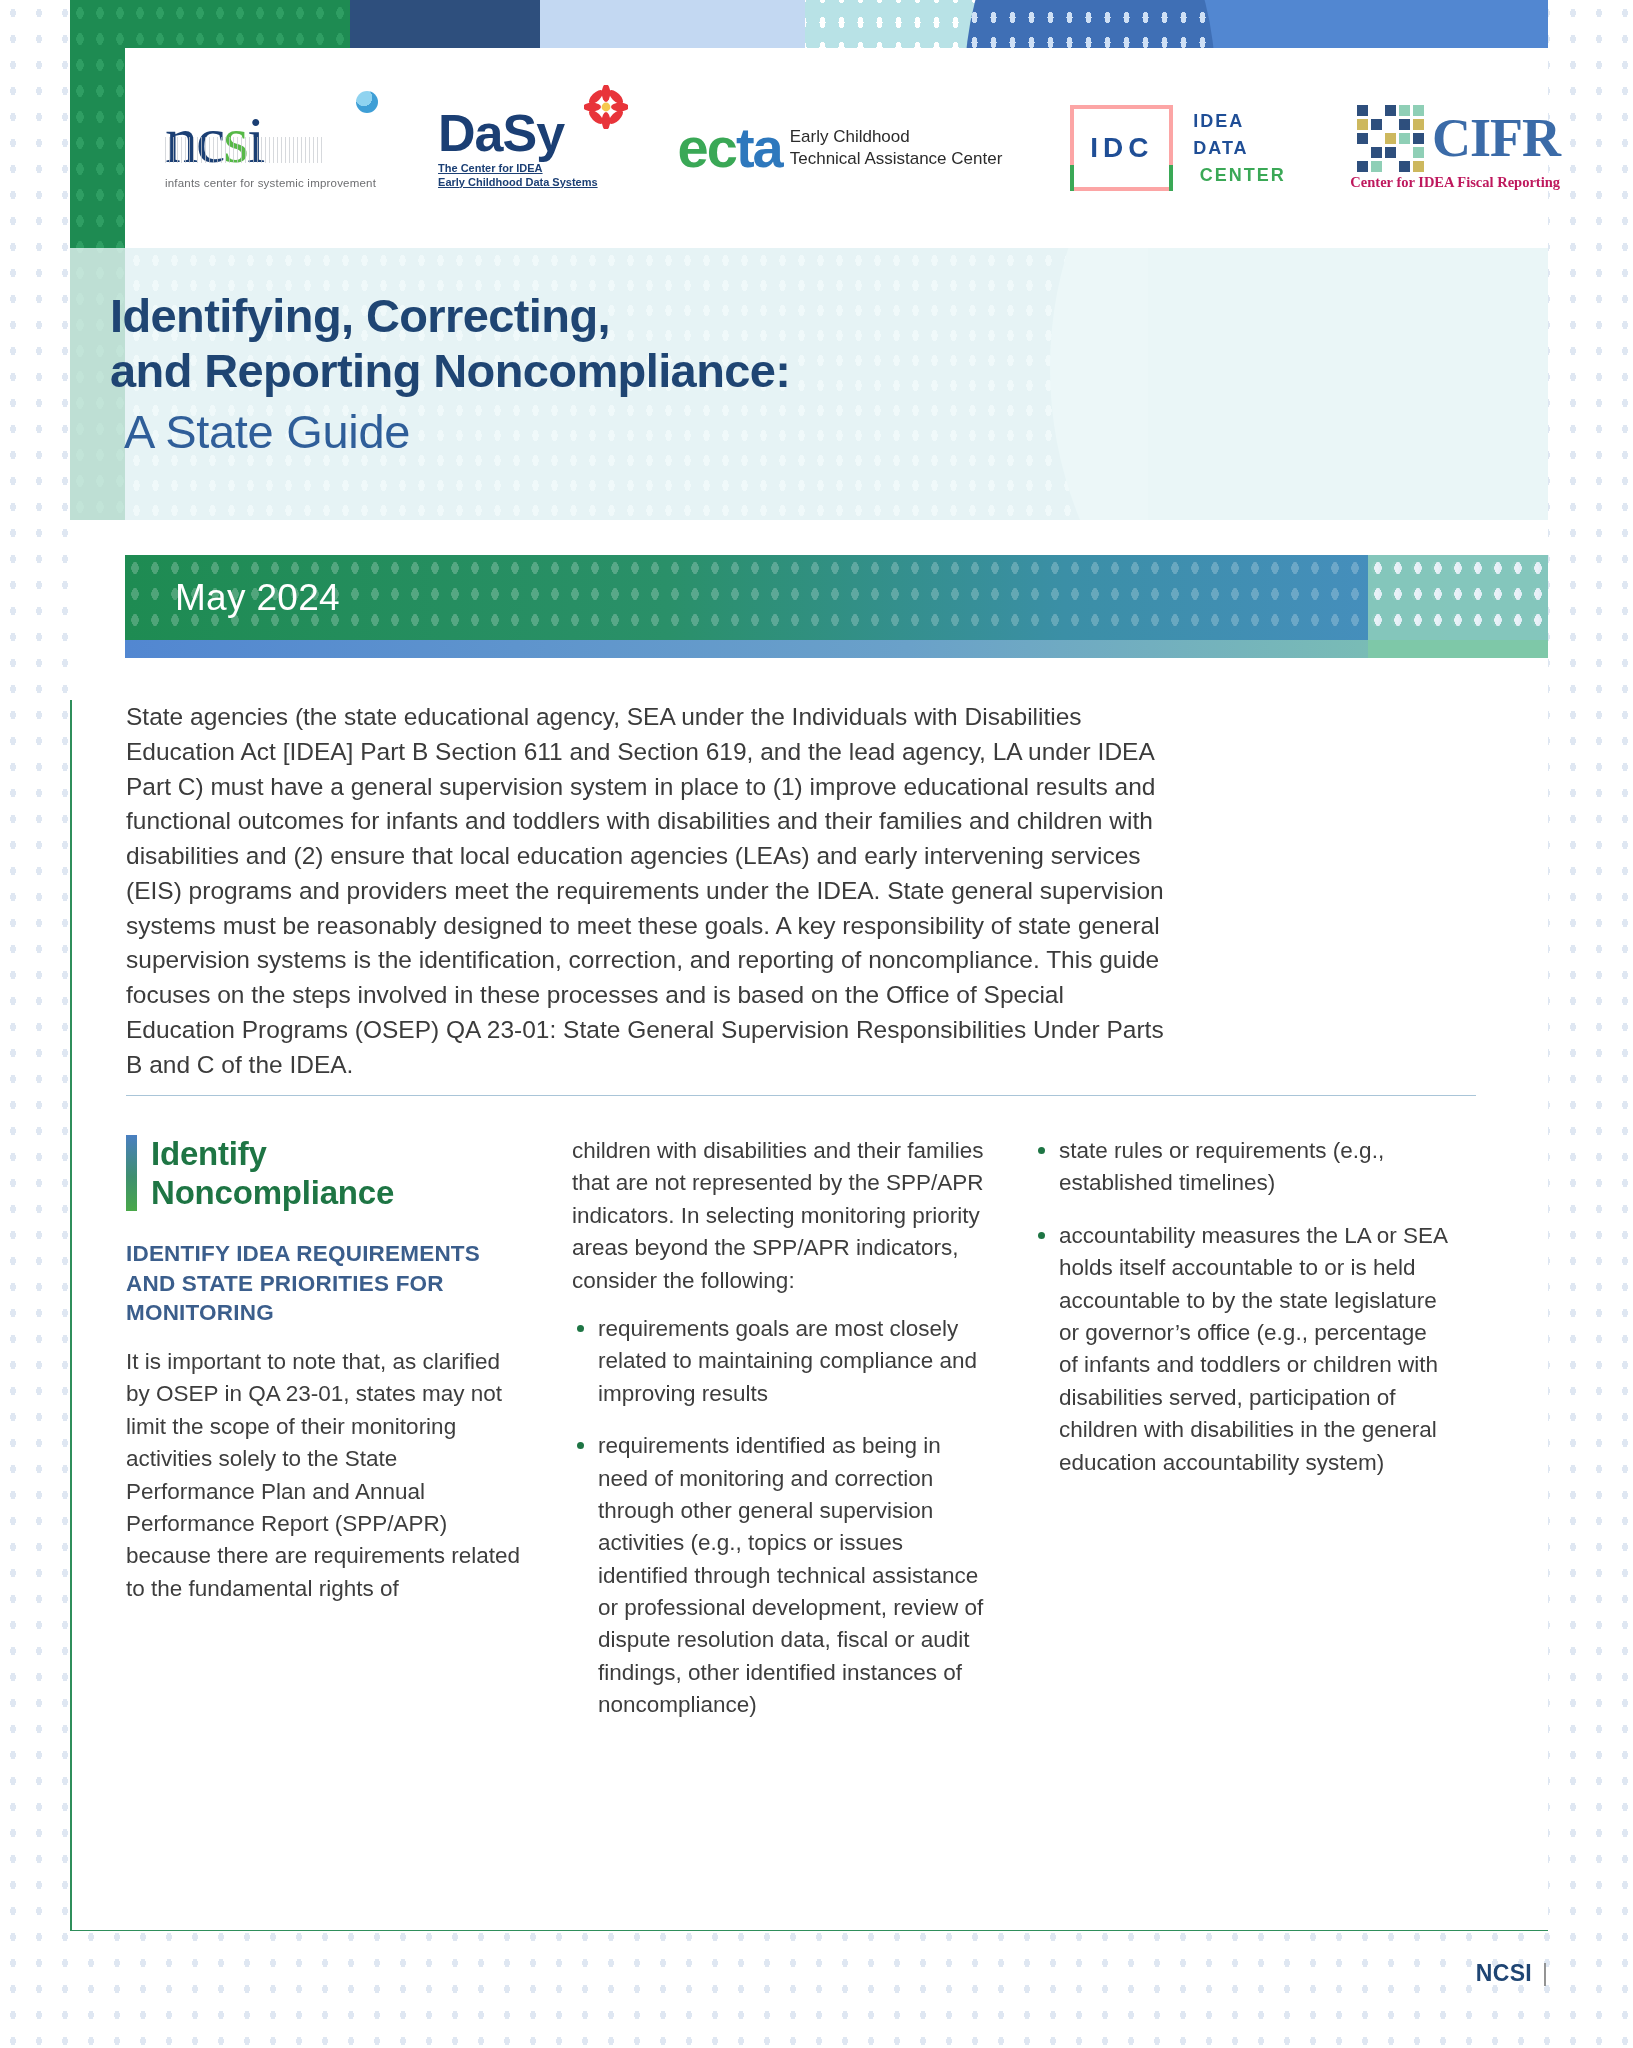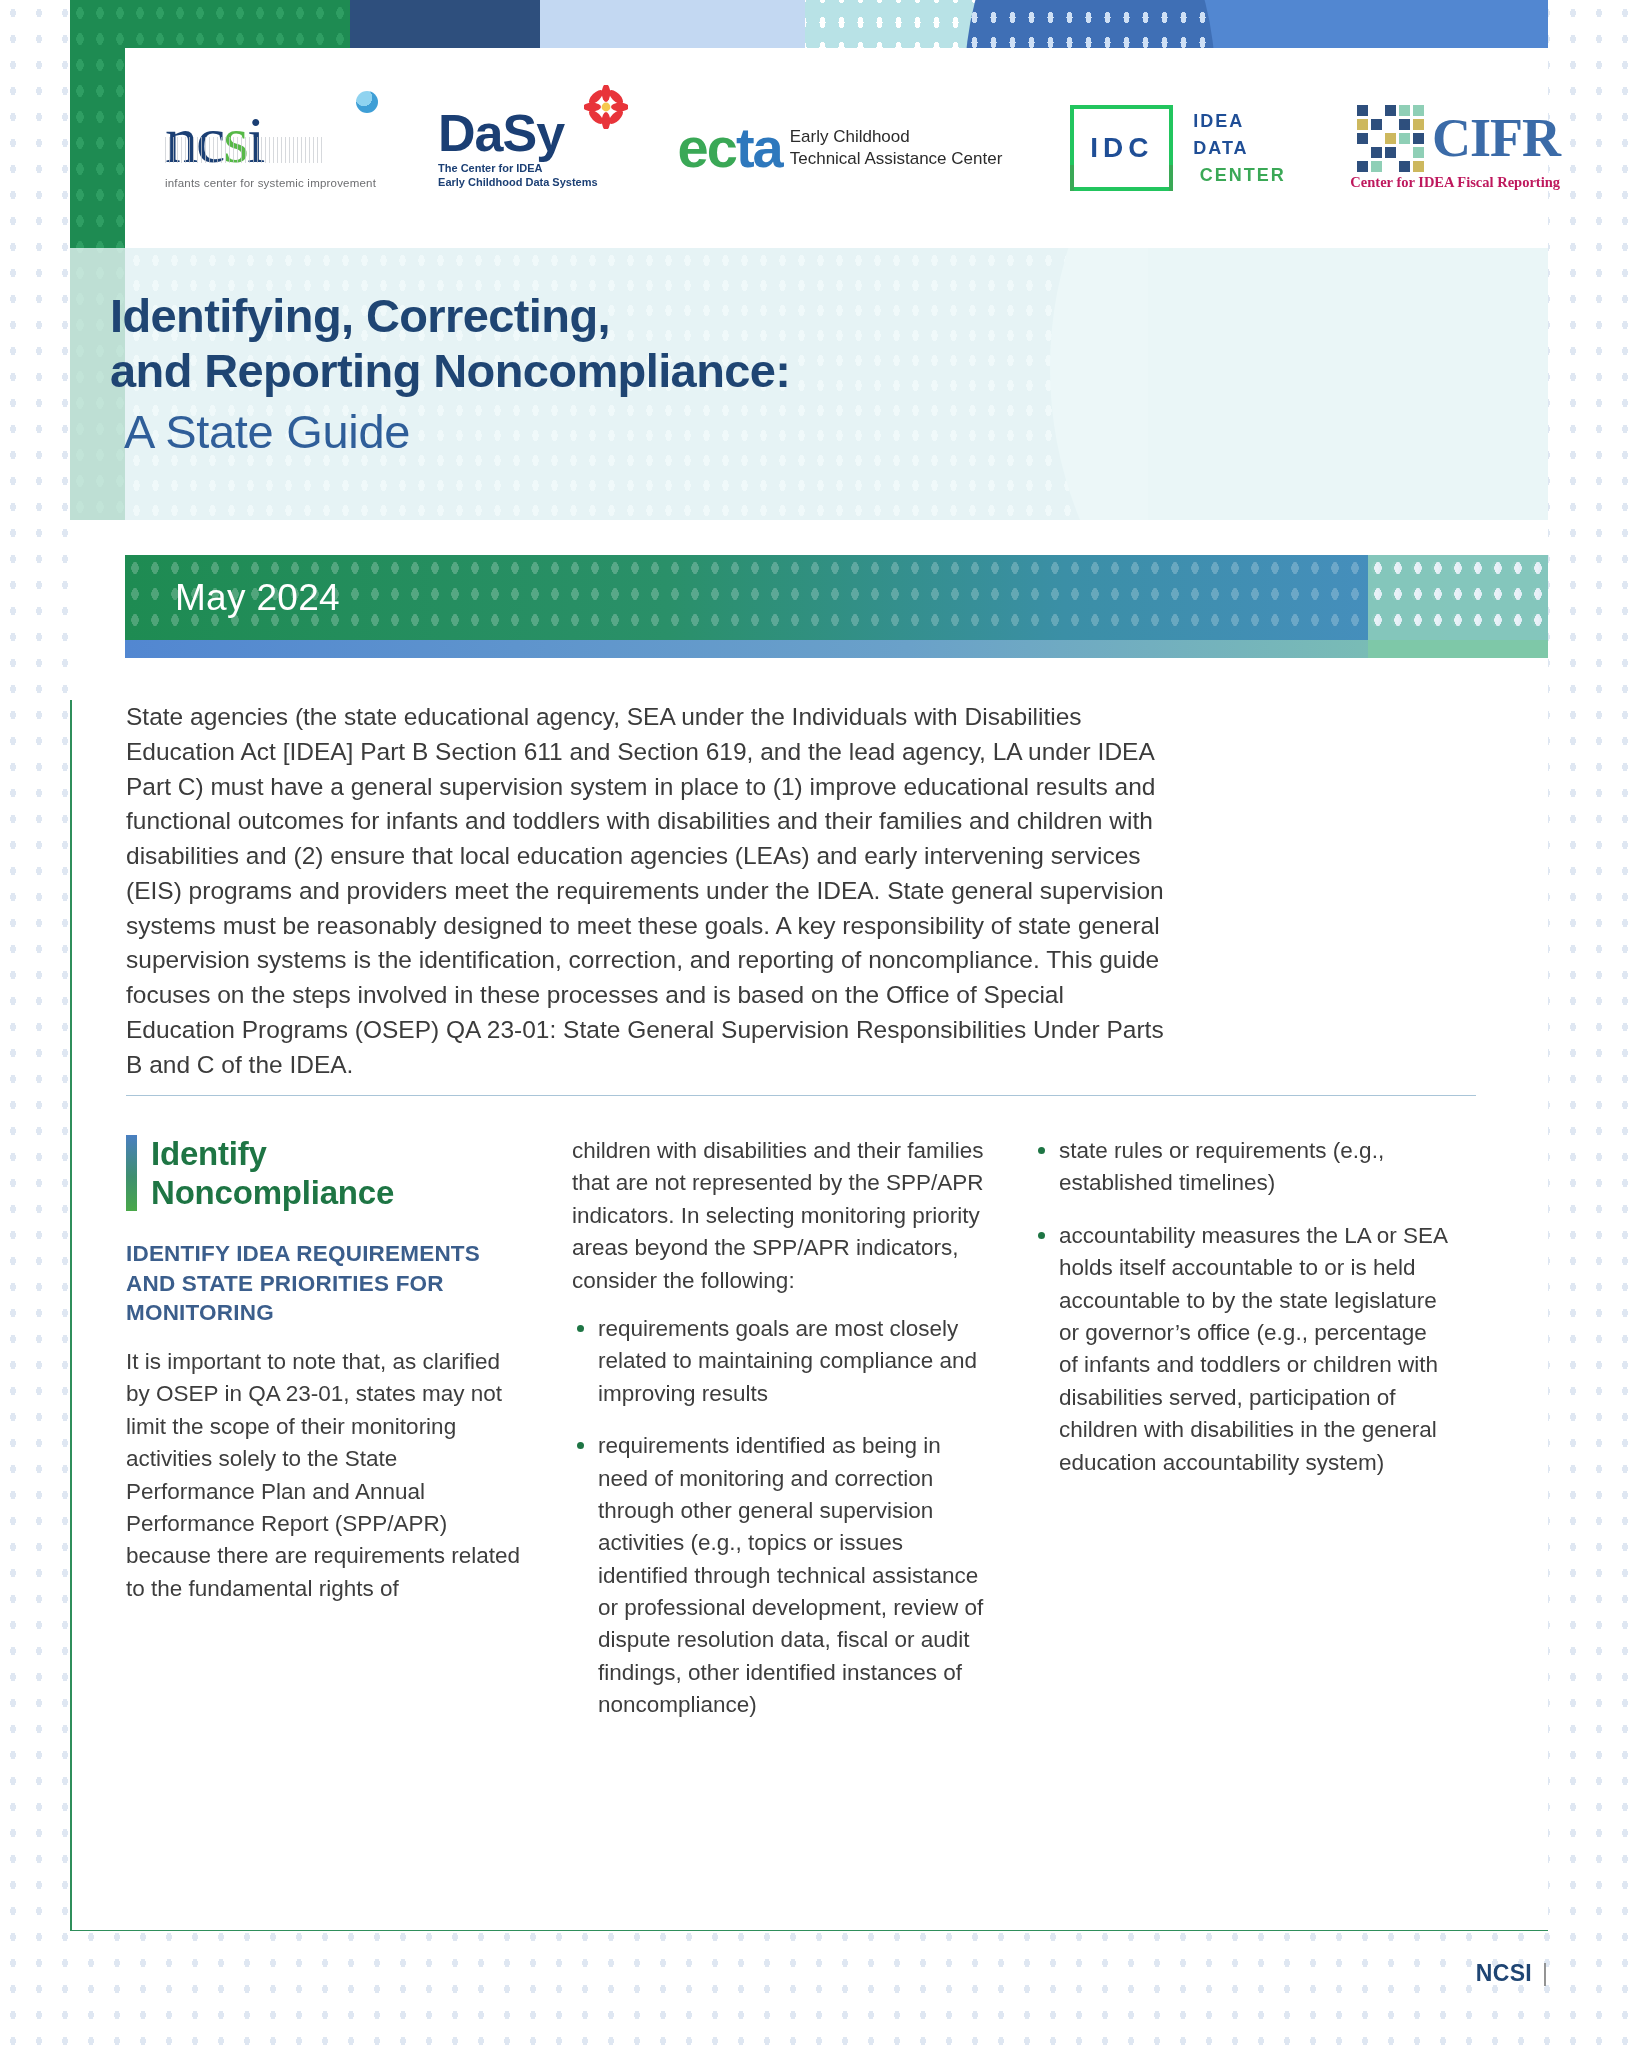--- a/index.html
+++ b/index.html
@@ -94,37 +94,37 @@
   }
 
   .logo-dasy{margin-left:62px;}
   .dasy-word{
     font-family:"Liberation Sans", sans-serif;font-weight:bold;
     font-size:52px;color:#1b3f74;line-height:1;letter-spacing:-1px;position:relative;
   }
   .dasy-flower{position:absolute;right:-30px;top:-22px;width:44px;height:44px;}
   .dasy-tag{
     font-family:"Liberation Sans", sans-serif;font-weight:bold;
-    font-size:11px;color:#1b3f74;line-height:1.25;margin-top:3px;white-space:nowrap;
+    font-size:11px;color:#1b3f74;line-height:1.25;margin-top:3px;white-space:nowrap;text-decoration:underline;
   }
 
   .logo-ecta{margin-left:80px;display:flex;align-items:center;}
   .ecta-word{
     font-family:"Liberation Sans", sans-serif;font-weight:bold;
     font-size:56px;line-height:1;letter-spacing:-2px;
   }
   .ecta-word .g{color:#3aa856;}
   .ecta-word .b{color:#2e78bd;}
   .ecta-tag{
     font-size:17px;color:#2b2b2b;line-height:1.28;margin-left:8px;white-space:nowrap;
   }
 
   .logo-idc{margin-left:68px;display:flex;align-items:center;}
   .idc-box{
-    width:108px;height:78px;border:4px solid #22c55e;
+    width:108px;height:78px;border:4px solid #fca5a5;
     display:flex;align-items:center;justify-content:center;
     font-weight:bold;font-size:28px;letter-spacing:5px;color:#1f4e96;
     position:relative;
   }
   .idc-box::before{
     content:"";position:absolute;left:-4px;bottom:-4px;width:4px;height:26px;background:#3aa856;
   }
   .idc-box::after{
     content:"";position:absolute;right:-4px;bottom:-4px;width:4px;height:26px;background:#3aa856;
   }

